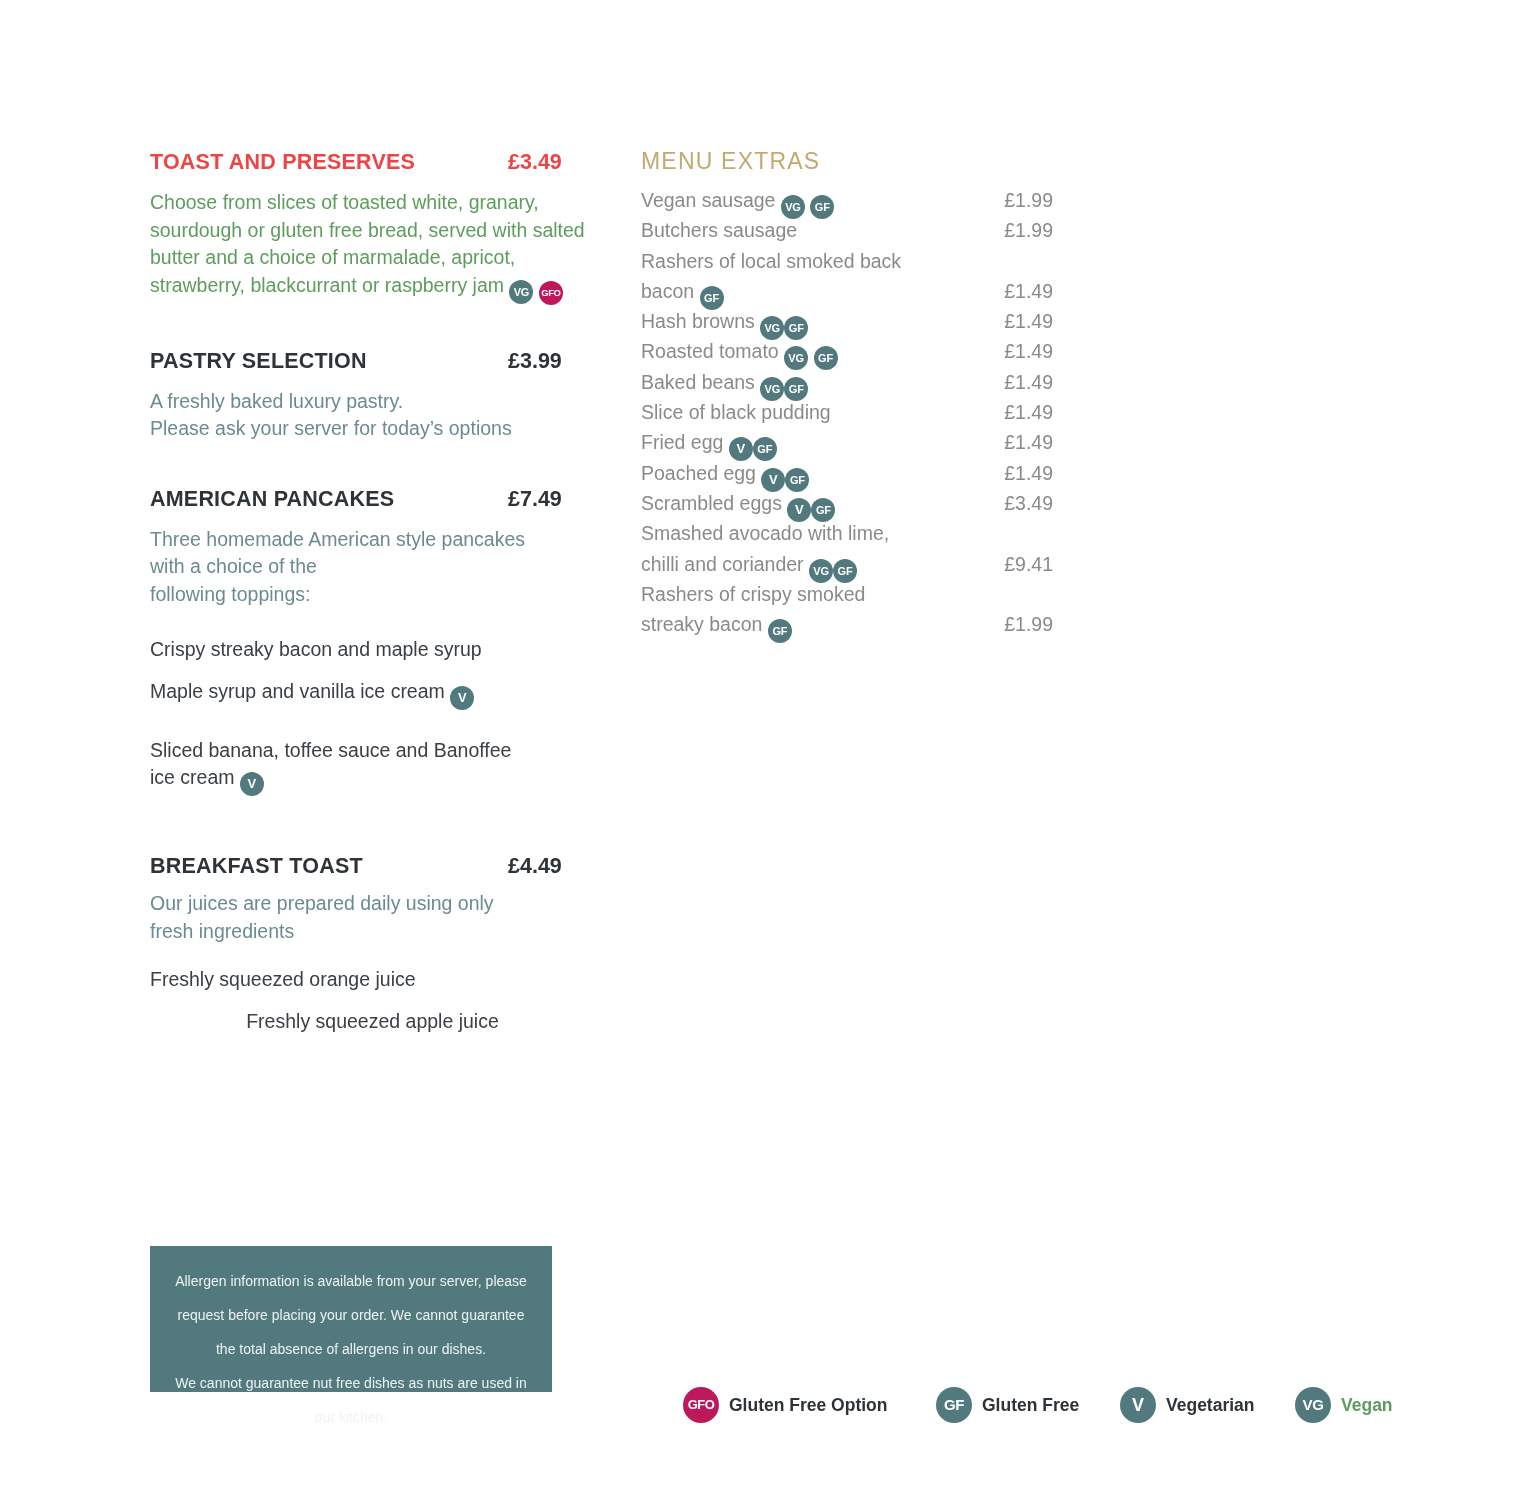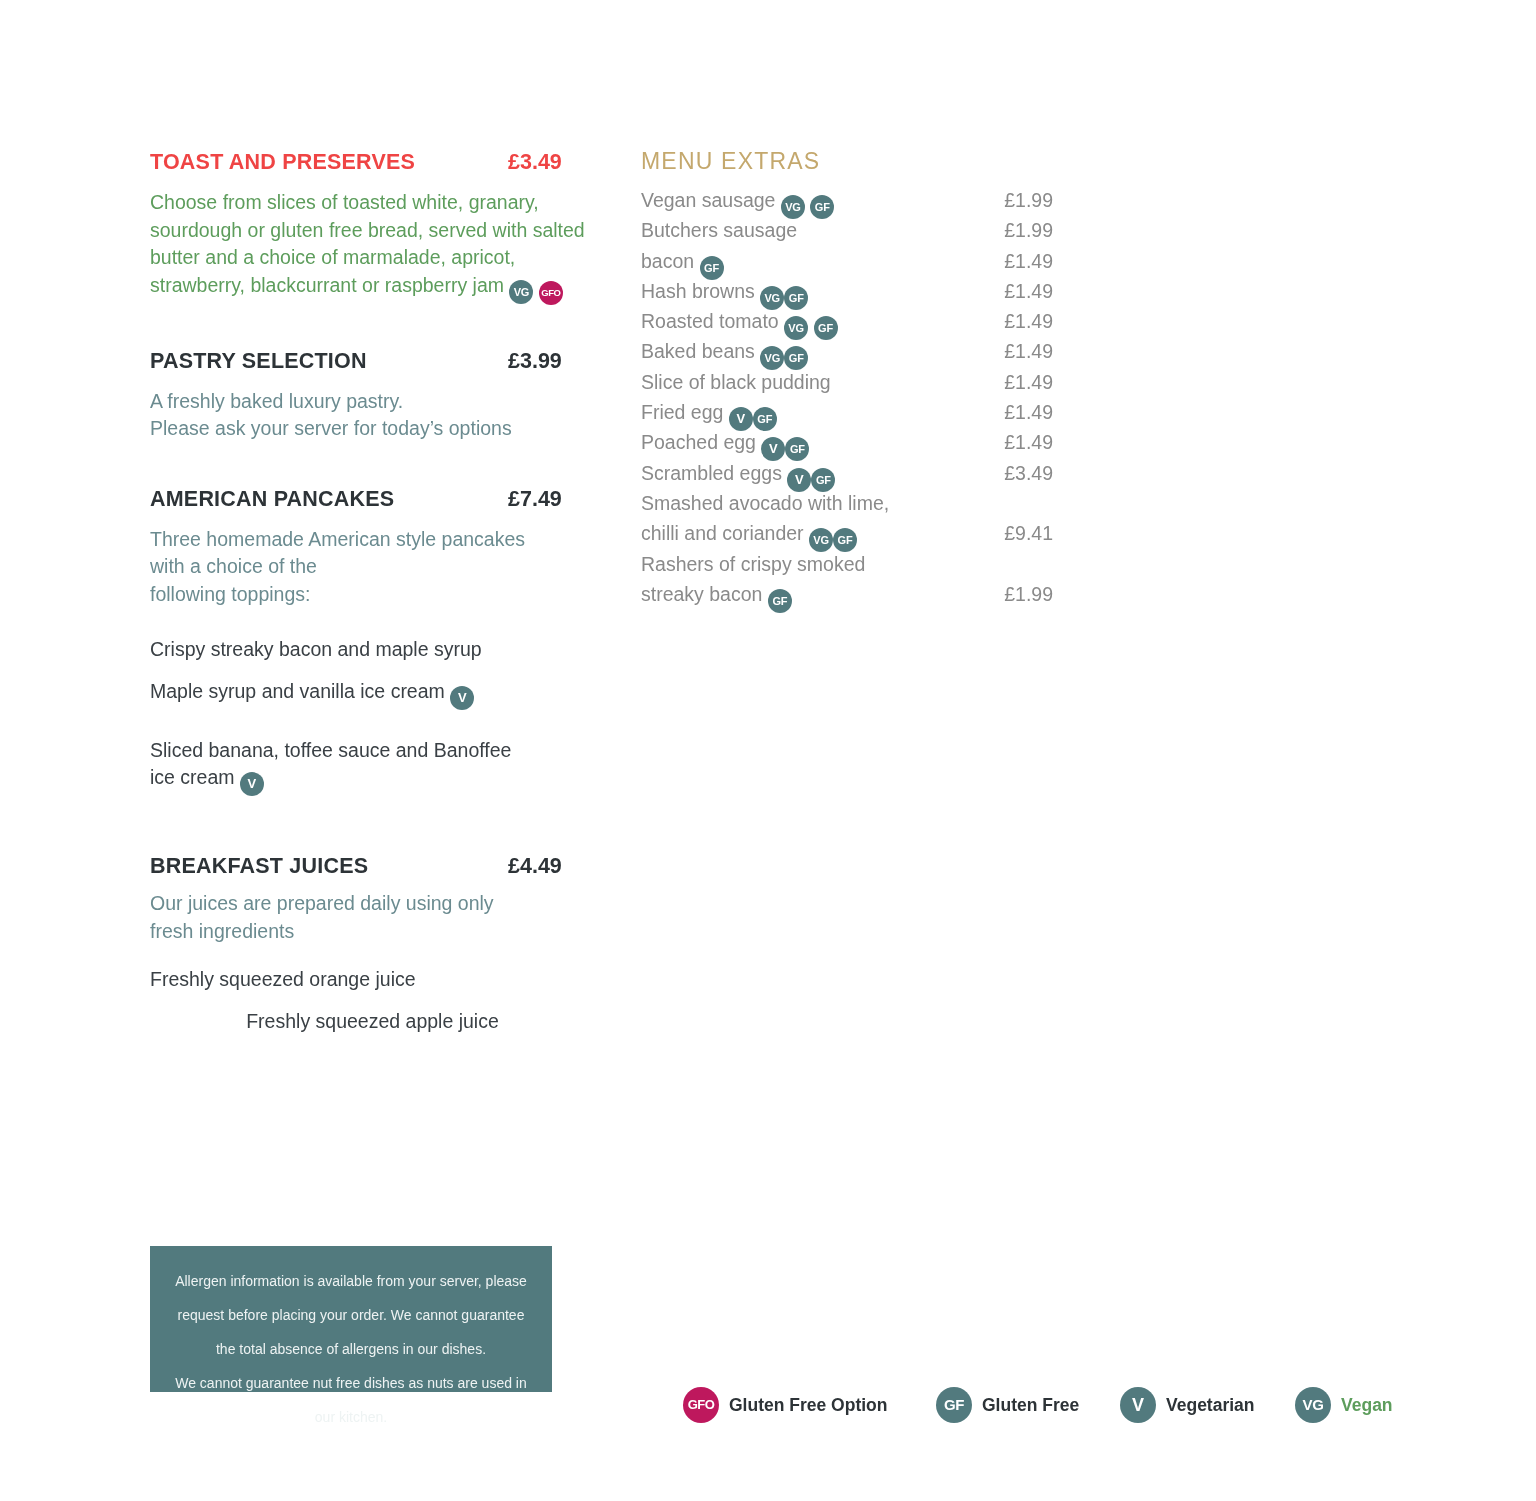--- a/index.html
+++ b/index.html
@@ -213,21 +213,21 @@
 following toppings:</div>
 
     <div class="topping" style="margin-top:28px;"><span>Crispy streaky bacon and maple syrup</span></div>
     <div class="topping" style="margin-top:14px;"><span>Maple syrup and vanilla ice cream</span><span>&nbsp;<span class="badge sz-m one">V</span></span></div>
     <div class="topping" style="margin-top:27px; white-space:pre-line;"><span>Sliced banana, toffee sauce and Banoffee
 ice cream</span><span>&nbsp;<span class="badge sz-m one">V</span></span></div>
   </div>
 
   <div class="section" style="margin-top:58px;">
     <div class="sec-head-row">
-      <div class="sec-title">BREAKFAST JUICES</div>
+      <div class="sec-title">BREAKFAST TOAST</div>
       <div class="sec-price">£4.49</div>
     </div>
     <div class="sec-desc" style="margin-top:6px; white-space:pre-line;">Our juices are prepared daily using only
 fresh ingredients</div>
 
     <div class="topping" style="margin-top:21px;"><span>Freshly squeezed orange juice</span></div>
     <div class="topping" style="margin-top:14px;text-align:center;"><span>Freshly squeezed apple juice</span></div>
   </div>
 
 </div>
@@ -240,20 +240,23 @@
     <div class="extra-row">
       <div class="extra-name"><span>Vegan sausage</span>&nbsp;<span class="badge sz-m">VG</span>&nbsp;<span class="badge sz-m">GF</span></div>
       <div class="extra-price">£1.99</div>
     </div>
 
     <div class="extra-row">
       <div class="extra-name"><span>Butchers sausage</span></div>
       <div class="extra-price">£1.99</div>
     </div>
 
+    <div class="extra-row">
+      <div class="extra-name">Rashers of local smoked back</div>
+    </div>
     <div class="extra-row">
       <div class="extra-name"><span>bacon</span>&nbsp;<span class="badge sz-m">GF</span></div>
       <div class="extra-price">£1.49</div>
     </div>
 
     <div class="extra-row">
       <div class="extra-name"><span>Hash browns</span>&nbsp;<span class="badge sz-m">VG</span><span class="badge sz-m">GF</span></div>
       <div class="extra-price">£1.49</div>
     </div>
 

